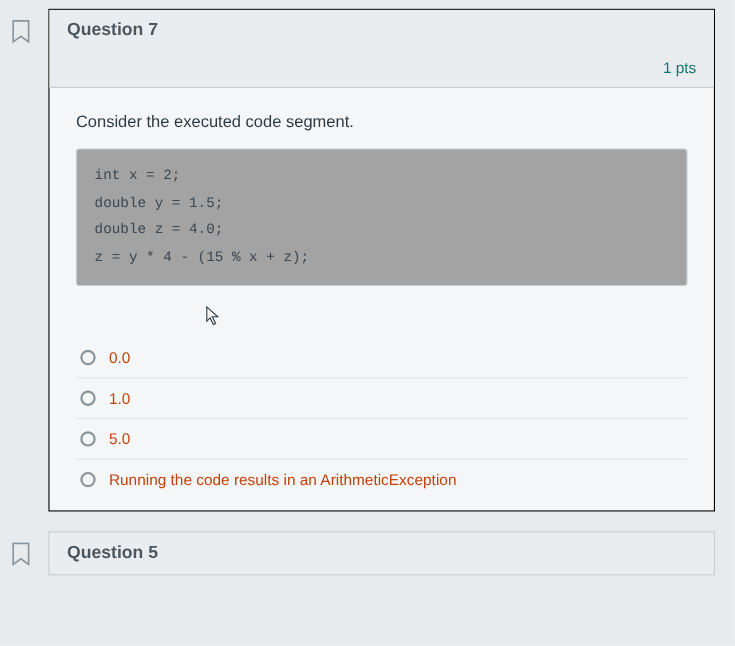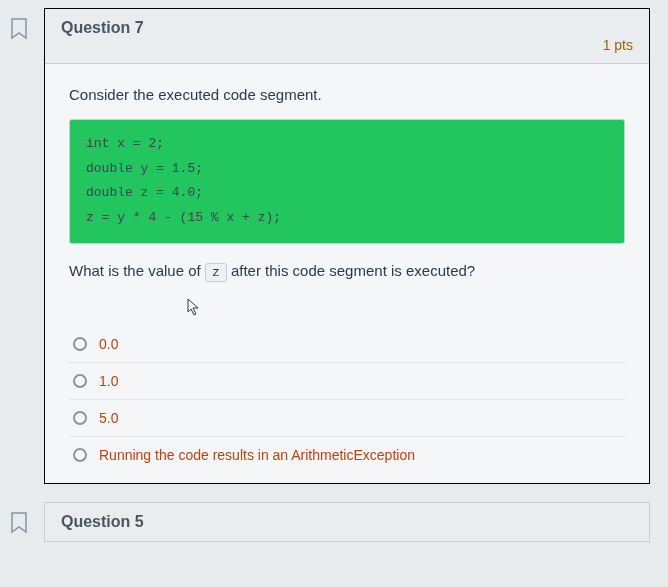--- a/index.html
+++ b/index.html
@@ -26,40 +26,40 @@
     justify-content: space-between;
     align-items: flex-start;
   }
   .question-title {
     font-weight: 700;
     font-size: 16px;
     color: #4a5660;
   }
   .question-pts {
     font-size: 14px;
-    color: #a16207;
-    margin-top: 18px;
+    color: #0f766e;
+    margin-top: 34px;
   }
   .flag-gutter {
     position: absolute;
     left: -40px;
     top: 6px;
     width: 28px;
     height: 28px;
     display: flex;
     align-items: center;
     justify-content: center;
   }
   .flag-icon {
     width: 18px; height: 22px;
   }
   .question-body { padding: 22px 24px 10px 24px; }
   .prompt { font-size: 15px; color: #2d3b45; margin-bottom: 16px; }
   .code-block {
-    background: #22c55e;
+    background: #a3a3a3;
     border: 1px solid #c7cdd1;
     border-radius: 3px;
     padding: 12px 16px;
     font-family: "Courier New", Courier, monospace;
     font-size: 13px;
     line-height: 1.9;
     color: #3a4650;
     margin-bottom: 18px;
     white-space: pre;
   }
@@ -123,23 +123,20 @@
     </div>
 
     <div class="question-body">
       <div class="prompt">Consider the executed code segment.</div>
 
       <div class="code-block">int x = 2;
 double y = 1.5;
 double z = 4.0;
 z = y * 4 - (15 % x + z);</div>
 
-      <div class="follow-prompt">
-        <span>What is the value of </span><span class="inline-code">z</span><span> after this code segment is executed?</span>
-      </div>
 
       <div class="cursor">
         <svg width="14" height="18" viewBox="0 0 14 18">
           <path d="M1 1 L1 14 L4 11 L7 17 L9 16 L6 10 L11 10 Z" fill="none" stroke="#2d3b45" stroke-width="1"></path>
         </svg>
       </div>
 
       <div class="options">
         <label class="option">
           <span class="radio"></span>

